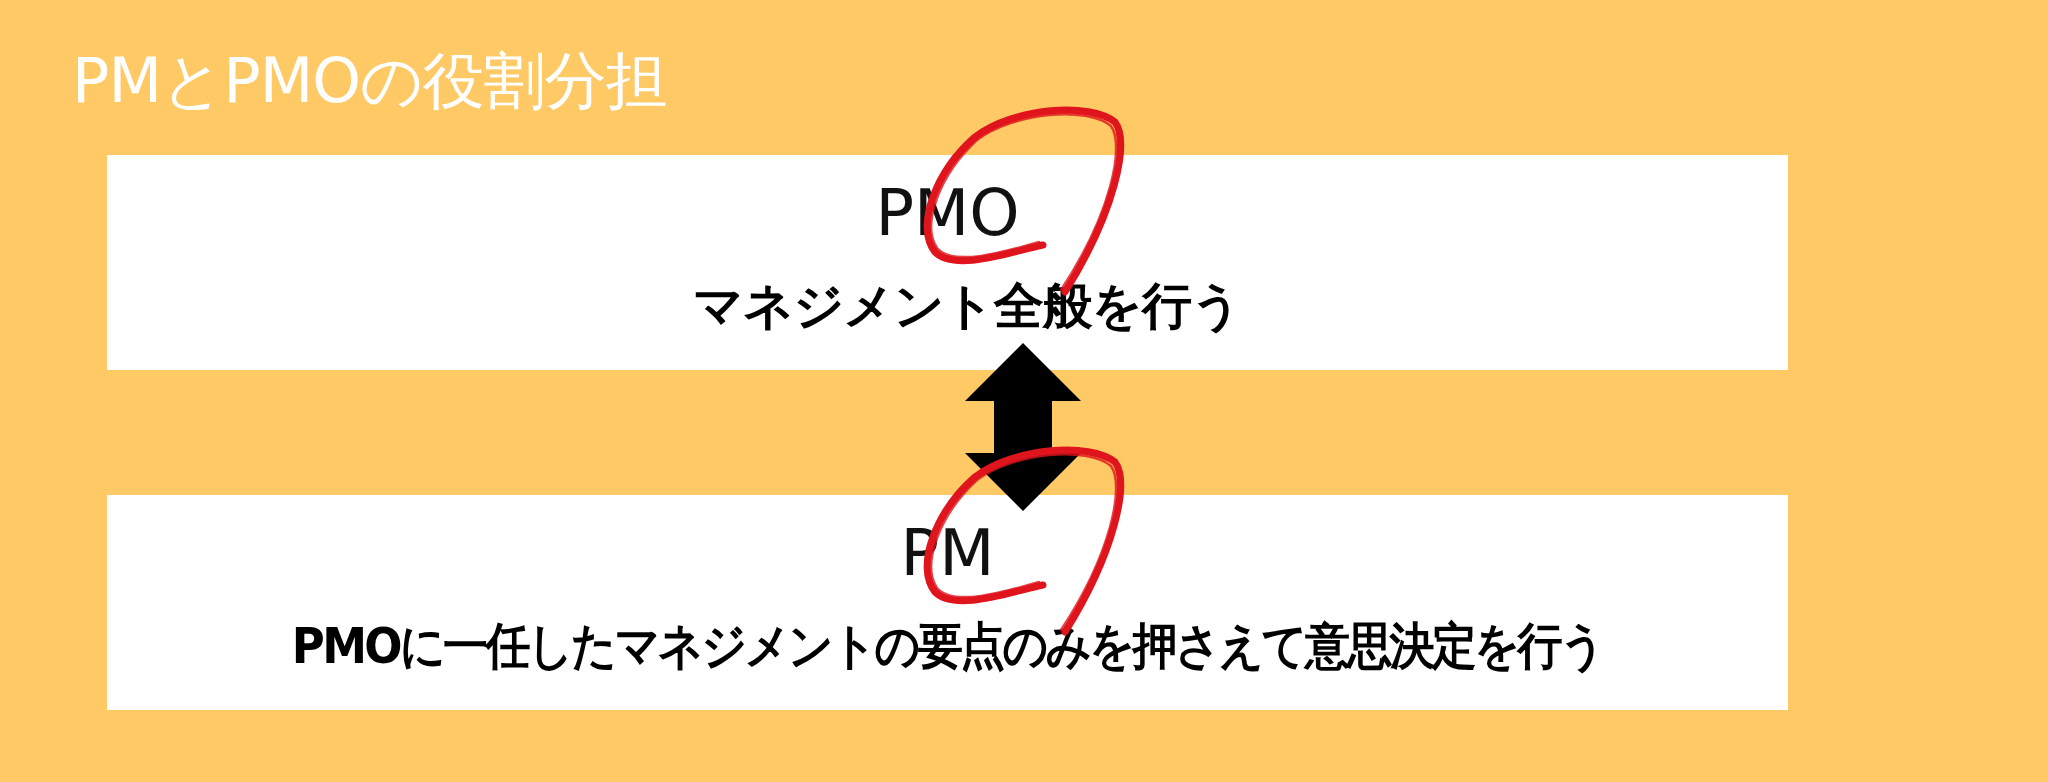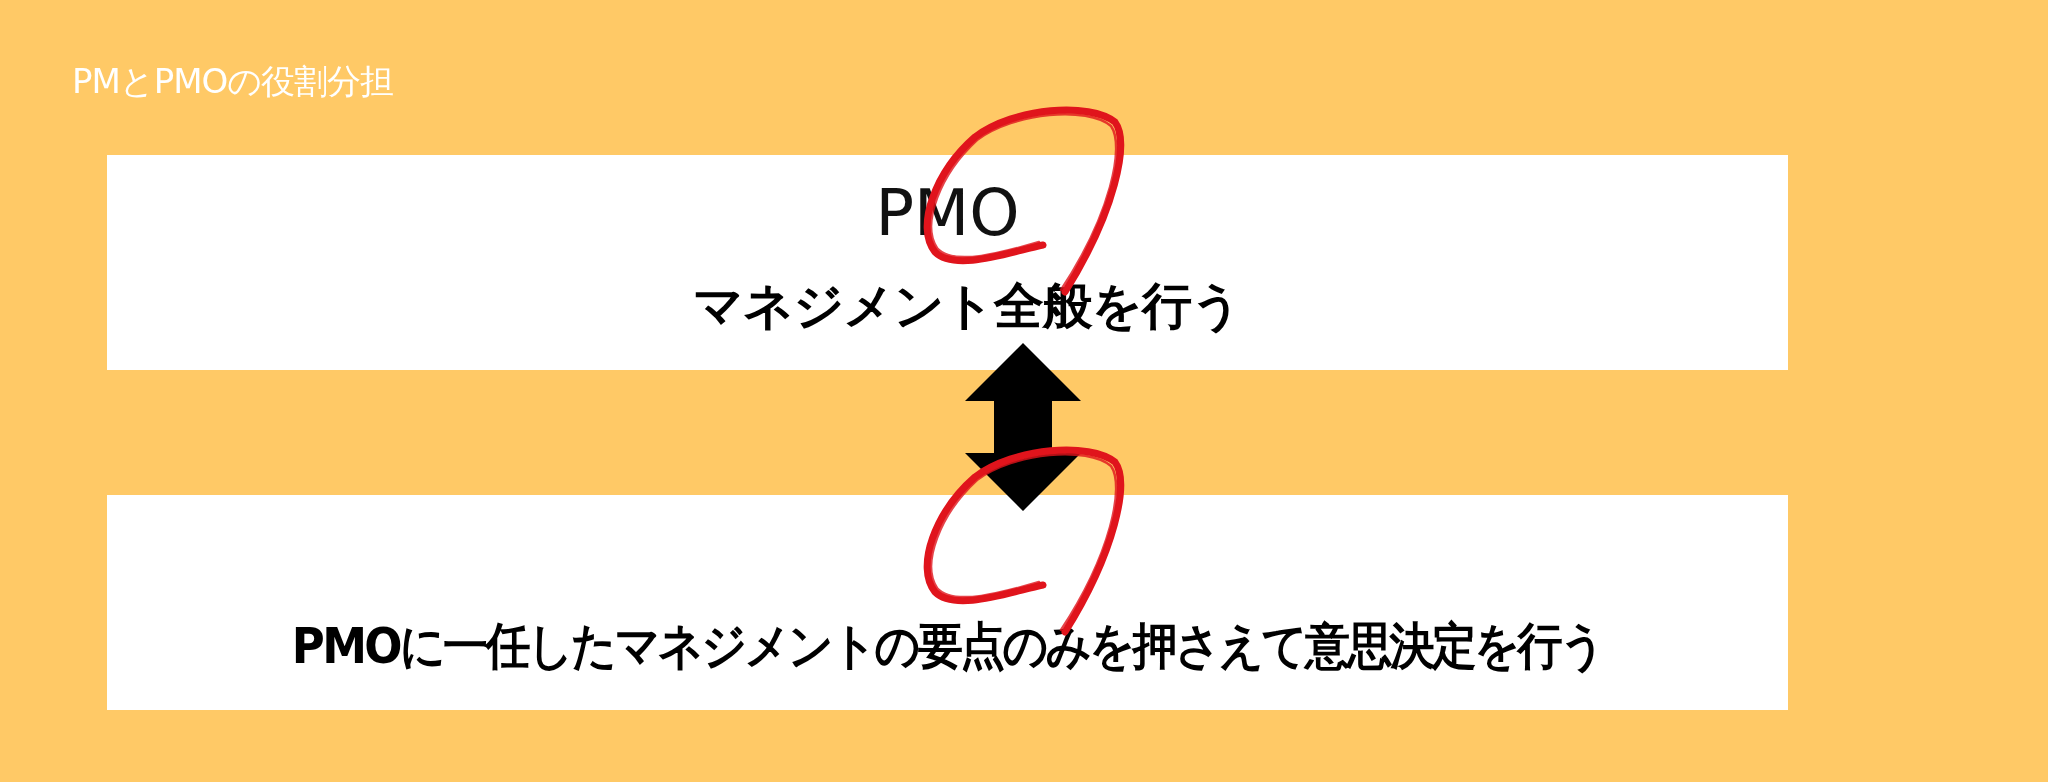--- a/index.html
+++ b/index.html
@@ -11,21 +11,21 @@
       height: 782px;
       background: #FFC966;
       position: relative;
       overflow: hidden;
       font-family: "DejaVu Sans", "Liberation Sans", sans-serif;
     }
     .slide-title {
       position: absolute;
       left: 72px;
       top: 46px;
-      font-size: 34px;
+      font-size: 62px;
       line-height: 70px;
       color: #FFFFFF;
       white-space: nowrap;
       letter-spacing: -1px;
     }
     .role-box {
       position: absolute;
       left: 107px;
       width: 1681px;
       height: 215px;
@@ -87,20 +87,21 @@
 <body>
 
 <div class="slide-title">PMとPMOの役割分担</div>
 
 <div class="role-box top">
   <div class="role-name">PMO</div>
   <div class="role-desc">マネジメント全般を行う</div>
 </div>
 
 <div class="role-box bottom">
+  <div class="role-name">PM</div>
   <div class="role-desc">PMOに一任したマネジメントの要点のみを押さえて意思決定を行う</div>
 </div>
 
 <svg class="arrow" viewBox="0 0 116 170" xmlns="http://www.w3.org/2000/svg">
   <polygon points="58,0 116,58 87,58 87,110 116,110 58,168 0,110 29,110 29,58 0,58" fill="#000000"></polygon>
 </svg>
 
 <svg class="circle-mark top" viewBox="0 0 210 200" xmlns="http://www.w3.org/2000/svg">
   <g fill="none" stroke="#E0141C" stroke-linecap="round">
     <path d="M128,143 C 95,150 40,170 20,150 C 0,125 20,70 60,35 C 100,5 175,0 200,20 C 215,40 200,110 150,190" stroke-width="7"></path>

